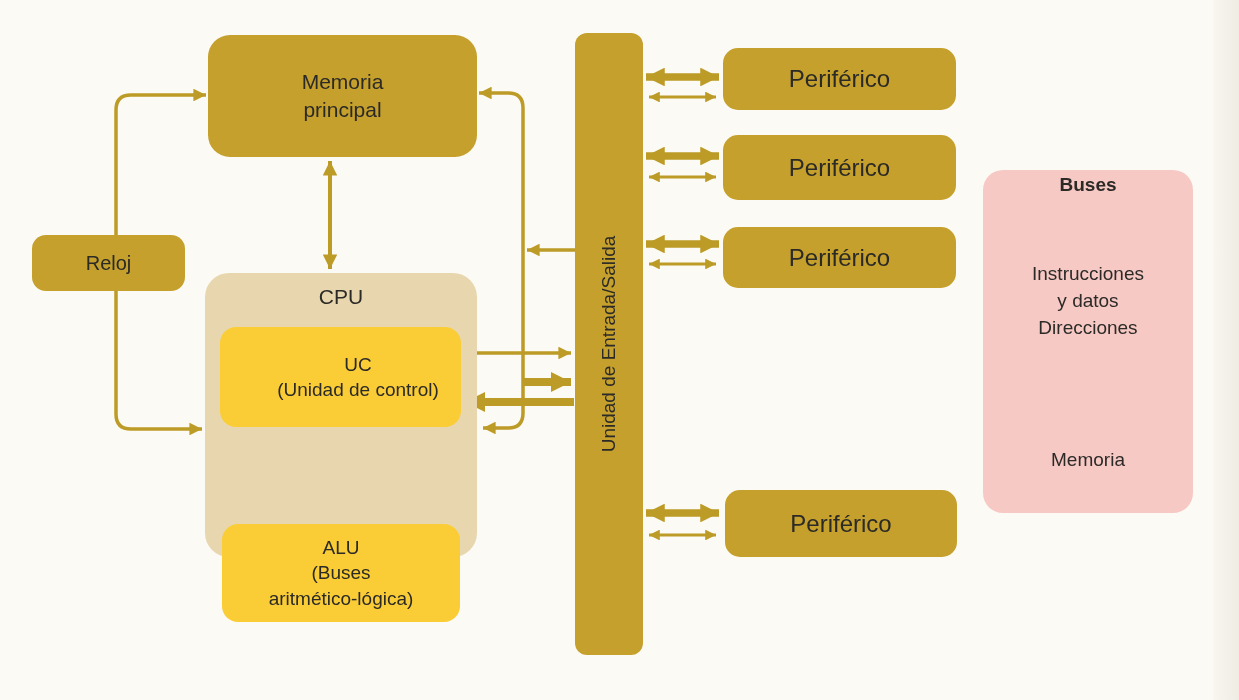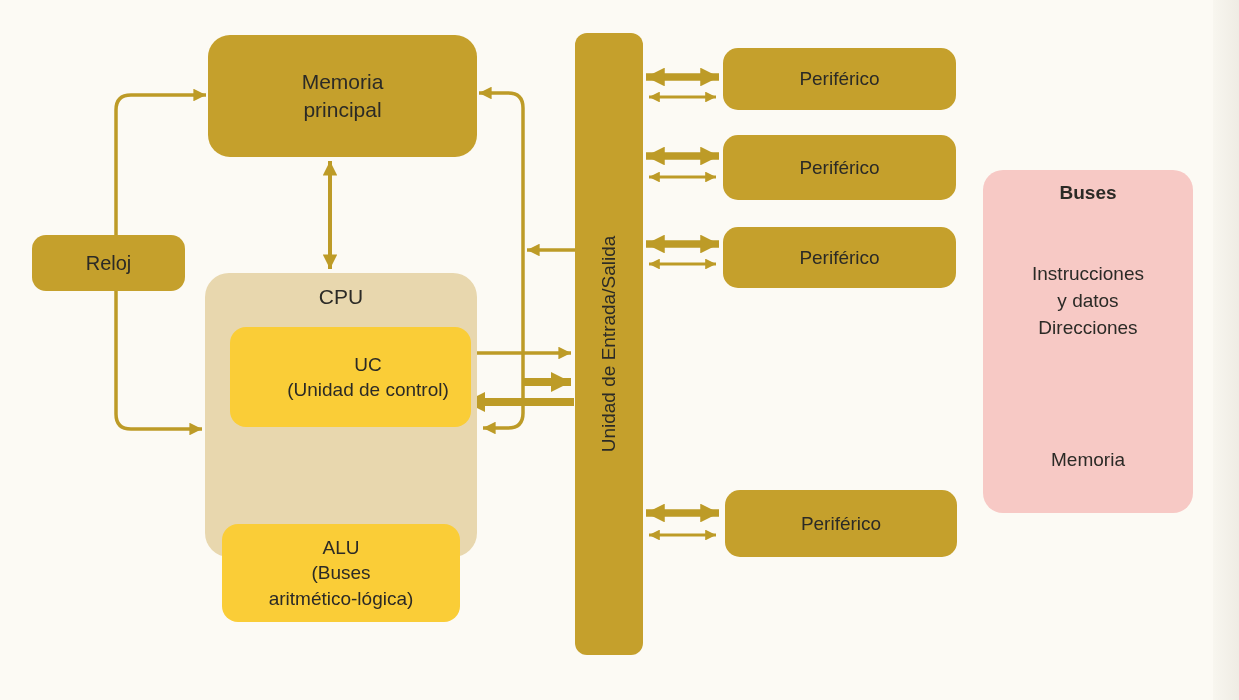--- a/index.html
+++ b/index.html
@@ -25,37 +25,37 @@
   #reloj{ left:32px; top:235px; width:153px; height:56px; border-radius:14px; font-size:20px; }
   #memoria{ left:208px; top:35px; width:269px; height:122px; border-radius:22px; font-size:21px; }
   #cpu{
     left:205px; top:273px; width:272px; height:284px; border-radius:24px;
     background:var(--cpu-bg);
   }
   #cpu-title{
     position:absolute; left:0; top:12px; width:100%; text-align:center;
     font-size:21px;
   }
-  #uc{ left:25px; top:54px; width:241px; height:100px; border-radius:16px;
+  #uc{ left:15px; top:54px; width:241px; height:100px; border-radius:16px;
        background:var(--yellow); font-size:19px; position:absolute;padding-left:35px; }
   #alu{ left:17px; top:251px; width:238px; height:98px; border-radius:16px;
         background:var(--yellow); font-size:19px; position:absolute; }
   #io-bar{ left:575px; top:33px; width:68px; height:622px; border-radius:12px; }
   #io-bar .vert{ transform:rotate(-90deg); white-space:nowrap; font-size:19px; }
-  .perif{ width:233px; border-radius:15px; font-size:19px; }
+  .perif{ width:233px; border-radius:15px; font-size:24px; }
   #perif-1{ left:723px; top:48px;  height:62px; }
   #perif-2{ left:723px; top:135px; height:65px; }
   #perif-3{ left:723px; top:227px; height:61px; }
   #perif-4{ left:725px; top:490px; height:67px; width:232px; }
   #legend{
     position:absolute; left:983px; top:170px; width:210px; height:343px;
     border-radius:20px; background:var(--pink);
   }
   #legend-title{
-    position:absolute; top:12px; left:0; width:100%; text-align:center;
+    position:absolute; top:4px; left:0; width:100%; text-align:center;
     font-weight:bold; font-size:19px;
   }
   #legend-bus1{
     position:absolute; top:90px; left:0; width:100%; text-align:center;
     font-size:19px; line-height:27px; white-space:pre-line;
   }
   #legend-bus2{
     position:absolute; top:279px; left:0; width:100%; text-align:center;
     font-size:19px;
   }

